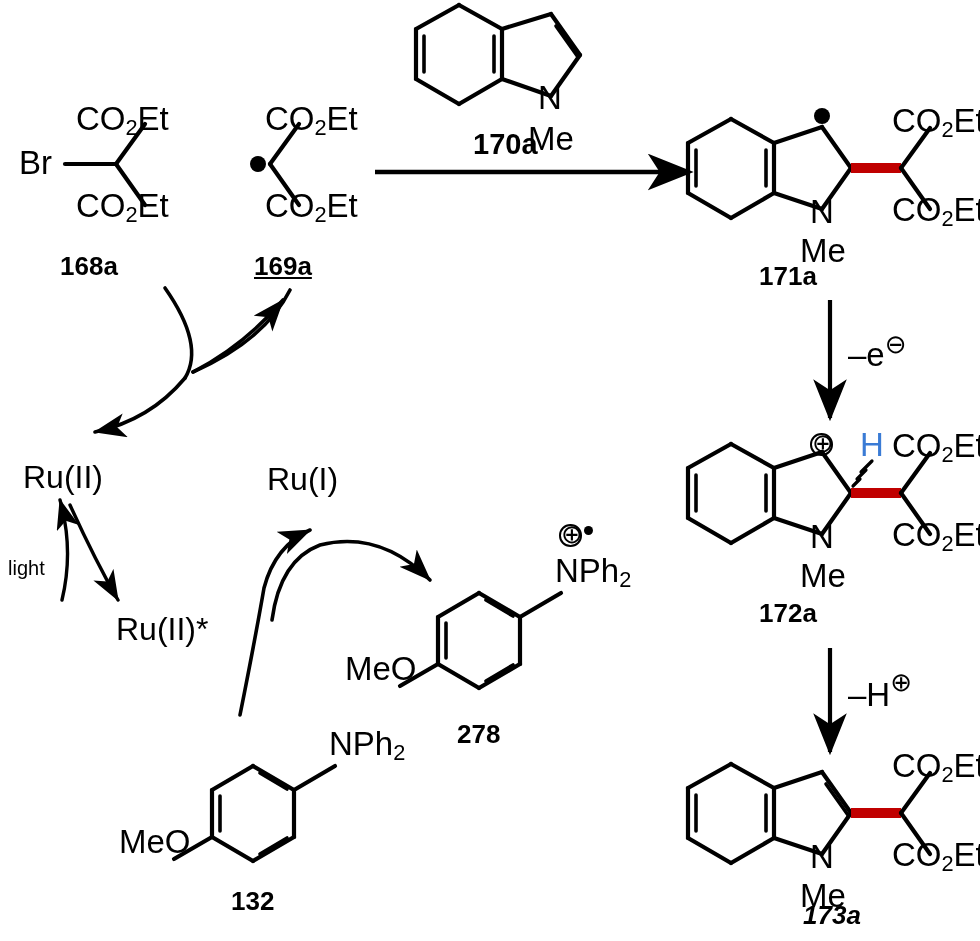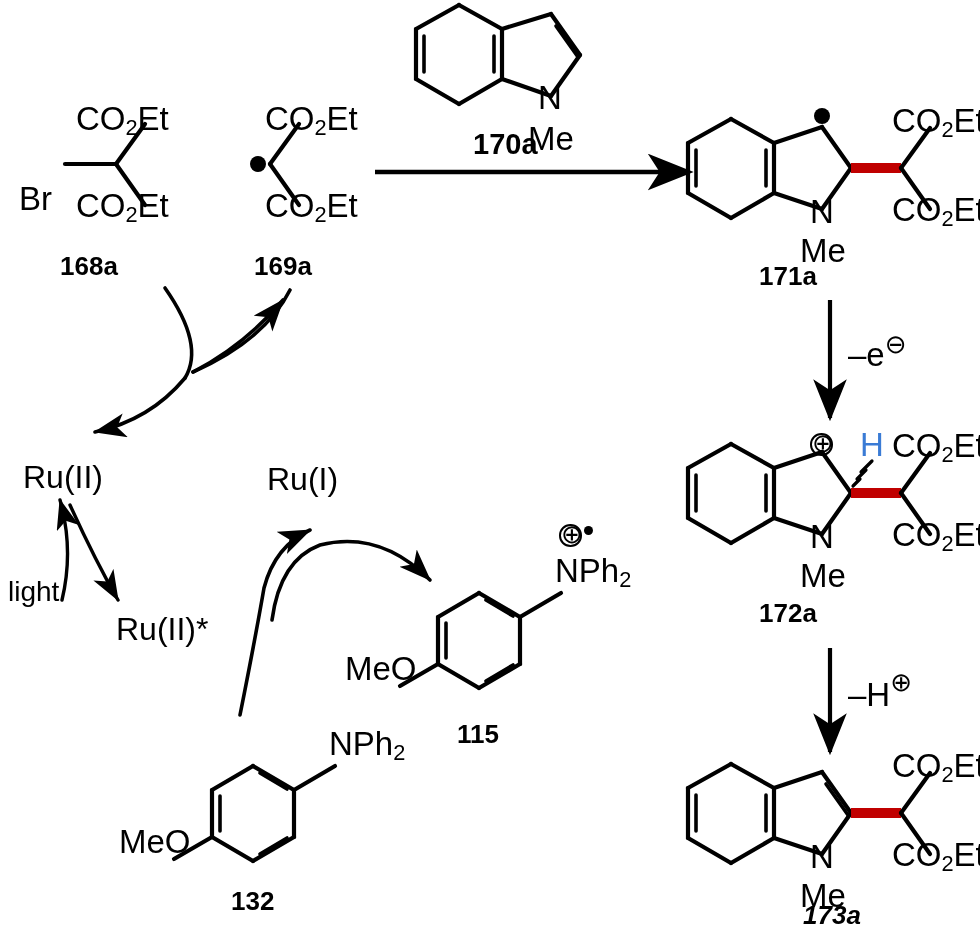--- a/index.html
+++ b/index.html
@@ -3,21 +3,21 @@
 <meta charset="utf-8">
 <style>
   html,body{margin:0;padding:0;background:#fff;}
   body{width:980px;height:941px;font-family:"Liberation Sans",sans-serif;color:#000;}
   #scheme{position:relative;width:980px;height:941px;overflow:hidden;}
   svg{position:absolute;left:0;top:0;}
   .lbl{position:absolute;font-family:"Liberation Sans",sans-serif;white-space:nowrap;}
   .atom{font-size:33px;line-height:1;}
   .cmpd{font-size:26px;font-weight:bold;line-height:1;}
   .ru{font-size:32px;line-height:1;}
-  .light{font-size:28px;line-height:1;margin-top:20px;}
+  .light{font-size:20px;line-height:1;}
   .cond{font-size:29px;font-weight:bold;line-height:1;}
   .blue{color:#3A7BD5;}
   sub{font-size:.66em;vertical-align:-.22em;}
   .circ{display:inline-block;border:2.2px solid #000;border-radius:50%;width:0.72em;height:0.72em;line-height:0.66em;text-align:center;font-size:26px;position:relative;}
 </style>
 </head>
 <body>
 
 <div id="scheme">
 
@@ -179,28 +179,28 @@
     <path d="M294,837 L253,861"></path>
     <path d="M253,861 L212,837"></path>
     <path d="M220,796 L220,831" stroke-width="3.6"></path>
     <path d="M260,773 L287,789" stroke-width="3.6"></path>
     <path d="M260,854 L287,838" stroke-width="3.6"></path>
     <path d="M294,790 L335,766"></path>
     <path d="M212,837 L174,859"></path>
   </g>
 </svg>
 
-<div class="lbl atom" style="left:19px;top:146px;margin-top:36px;"><span>Br</span></div>
+<div class="lbl atom" style="left:19px;top:146px;"><span>Br</span></div>
 <div class="lbl atom" style="left:76px;top:102px;"><span>CO</span><sub>2</sub><span>Et</span></div>
 <div class="lbl atom" style="left:76px;top:189px;"><span>CO</span><sub>2</sub><span>Et</span></div>
 <div class="lbl cmpd" style="left:60px;top:253px;"><span>168a</span></div>
 
 <div class="lbl atom" style="left:265px;top:102px;"><span>CO</span><sub>2</sub><span>Et</span></div>
 <div class="lbl atom" style="left:265px;top:189px;"><span>CO</span><sub>2</sub><span>Et</span></div>
-<div class="lbl cmpd" style="left:254px;top:253px;"><span>169a</span></div>
+<div class="lbl cmpd" style="left:254px;top:253px;text-decoration:underline;"><span>169a</span></div>
 
 <div class="lbl atom" style="left:538px;top:81px;"><span>N</span></div>
 <div class="lbl atom" style="left:528px;top:122px;"><span>Me</span></div>
 <div class="lbl cond" style="left:473px;top:130px;"><span>170a</span></div>
 
 <div class="lbl ru" style="left:23px;top:461px;"><span>Ru(II)</span></div>
 <div class="lbl ru" style="left:267px;top:463px;"><span>Ru(I)</span></div>
 <div class="lbl ru" style="left:116px;top:598px;margin-top:15px;"><span>Ru(II)*</span></div>
 <div class="lbl light" style="left:8px;top:558px;"><span>light</span></div>
 
@@ -223,19 +223,19 @@
 
 <div class="lbl atom" style="left:810px;top:840px;"><span>N</span></div>
 <div class="lbl atom" style="left:800px;top:879px;"><span>Me</span></div>
 <div class="lbl atom" style="left:892px;top:749px;"><span>CO</span><sub>2</sub><span>Et</span></div>
 <div class="lbl atom" style="left:892px;top:838px;"><span>CO</span><sub>2</sub><span>Et</span></div>
 <div class="lbl cmpd" style="left:803px;top:902px;font-style:italic;"><span>173a</span></div>
 
 <div class="lbl atom" style="left:345px;top:652px;"><span>MeO</span></div>
 <div class="lbl atom" style="left:555px;top:554px;"><span>NPh</span><sub>2</sub></div>
 <div class="lbl" style="left:559px;top:524px;"><span class="circ">⊕</span><span style="display:inline-block;width:9px;height:9px;border-radius:50%;background:#000;vertical-align:top;margin-left:2px;margin-top:2px;"></span></div>
-<div class="lbl cmpd" style="left:457px;top:721px;"><span>115</span></div>
+<div class="lbl cmpd" style="left:457px;top:721px;"><span>278</span></div>
 
 <div class="lbl atom" style="left:119px;top:825px;"><span>MeO</span></div>
 <div class="lbl atom" style="left:329px;top:727px;"><span>NPh</span><sub>2</sub></div>
 <div class="lbl cmpd" style="left:231px;top:888px;"><span>132</span></div>
 
 </div>
 
 </body></html>

